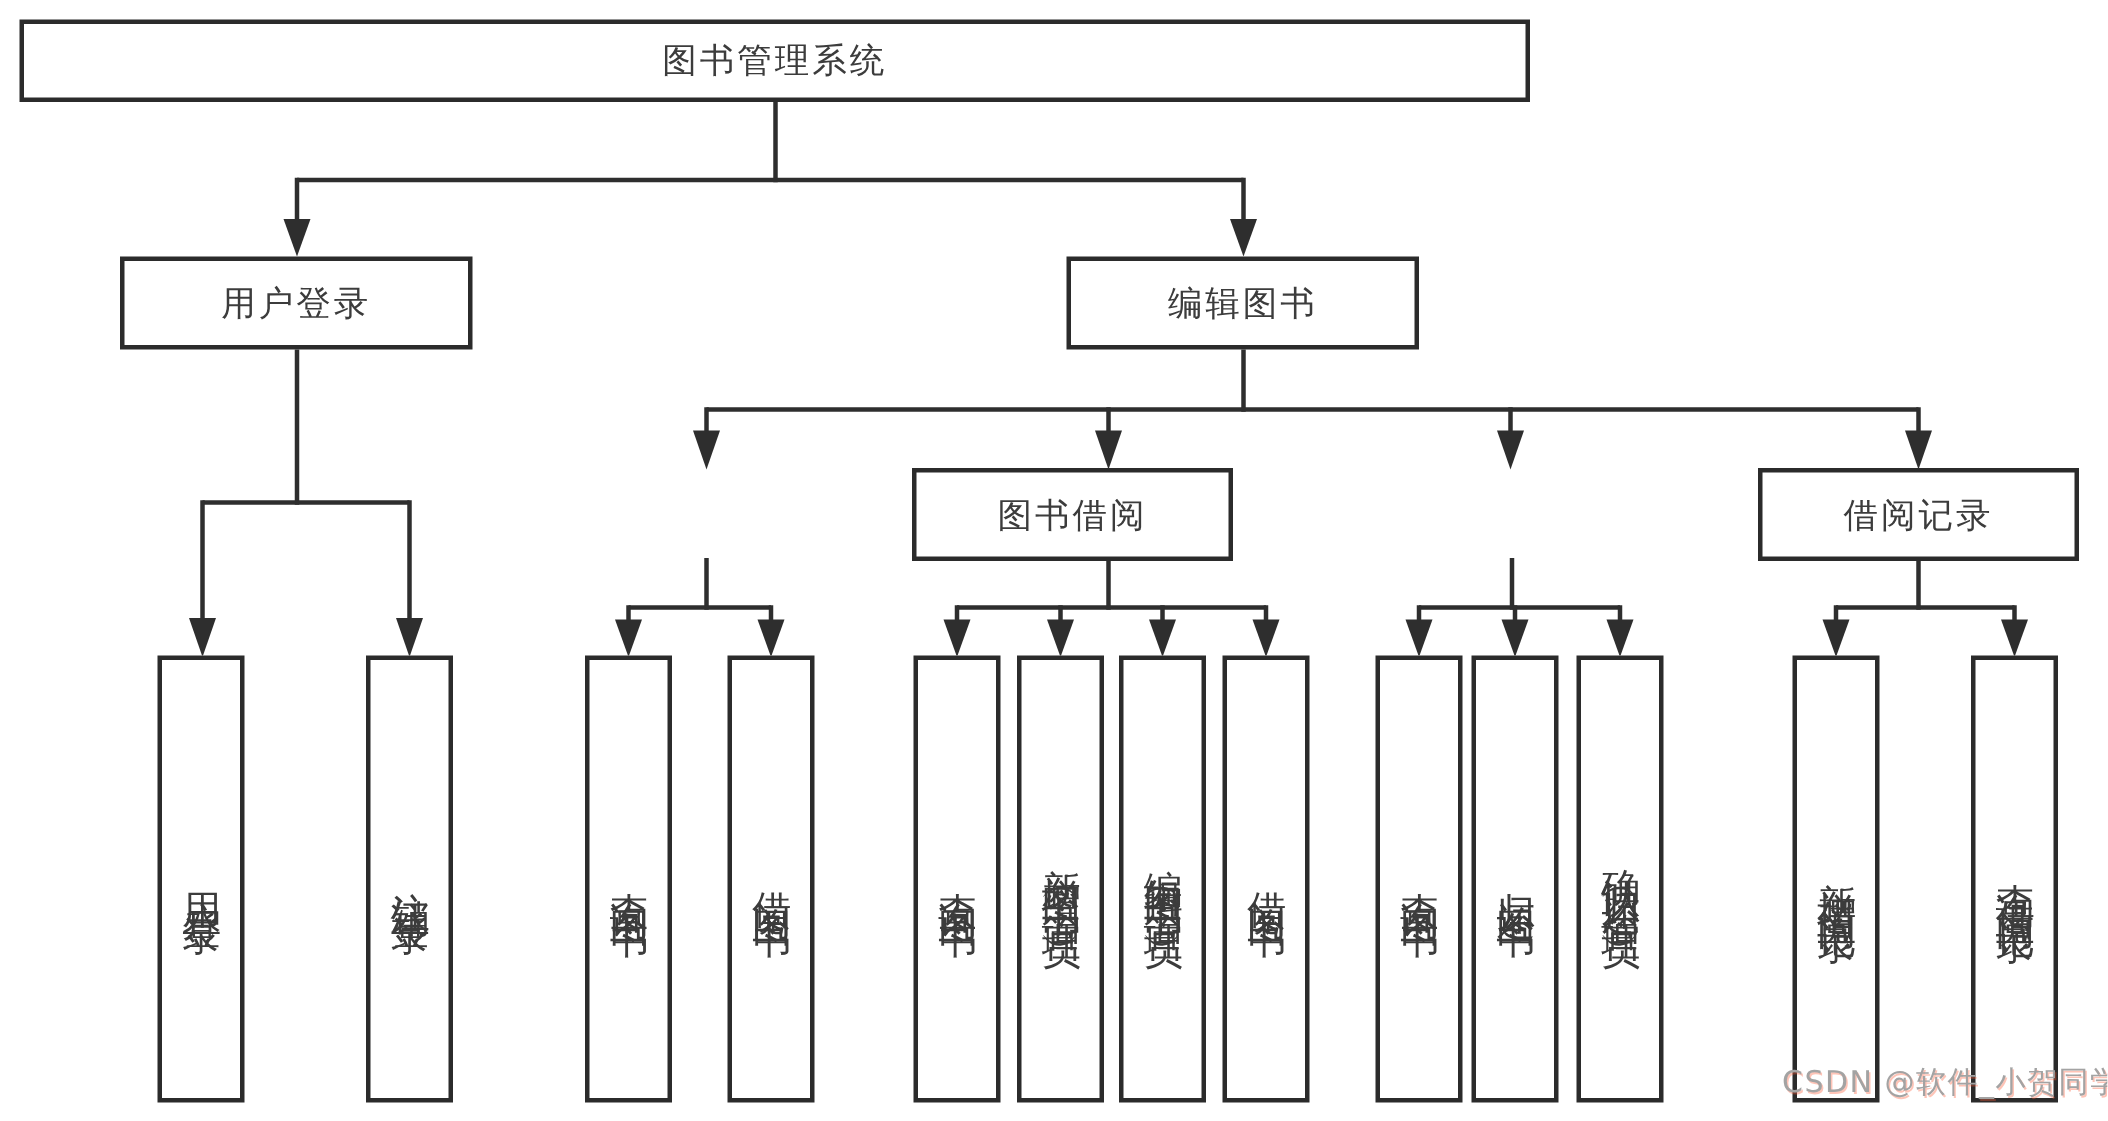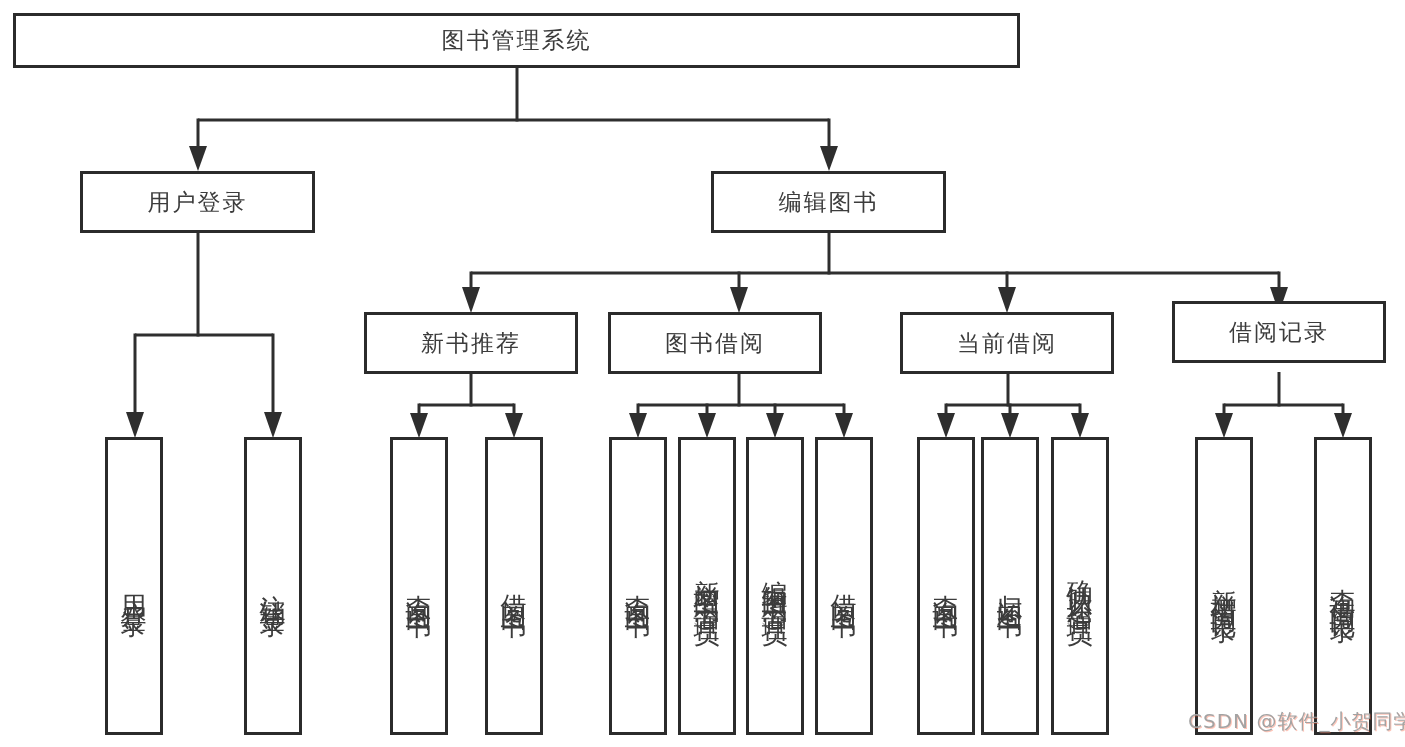--- a/index.html
+++ b/index.html
@@ -159,30 +159,24 @@
     <span class="lbl">图书管理系统</span>
   </div>
 
   <div class="node h lvl2" style="left:80px;top:171px">
     <span class="lbl">用户登录</span>
   </div>
   <div class="node h lvl2" style="left:711px;top:171px">
     <span class="lbl">编辑图书</span>
   </div>
 
-  <div class="node h lvl3" style="left:364px;top:312px">
-    <span class="lbl">新书推荐</span>
-  </div>
   <div class="node h lvl3" style="left:608px;top:312px">
     <span class="lbl">图书借阅</span>
   </div>
-  <div class="node h lvl3" style="left:900px;top:312px">
-    <span class="lbl">当前借阅</span>
-  </div>
-  <div class="node h lvl3" style="left:1172px;top:301px">
+  <div class="node h lvl3" style="left:1172px;top:312px">
     <span class="lbl">借阅记录</span>
   </div>
 
   <div class="node v" style="left:105px">
     <span class="lbl">用户登录</span>
   </div>
   <div class="node v" style="left:244px">
     <span class="lbl">注销登录</span>
   </div>
 

